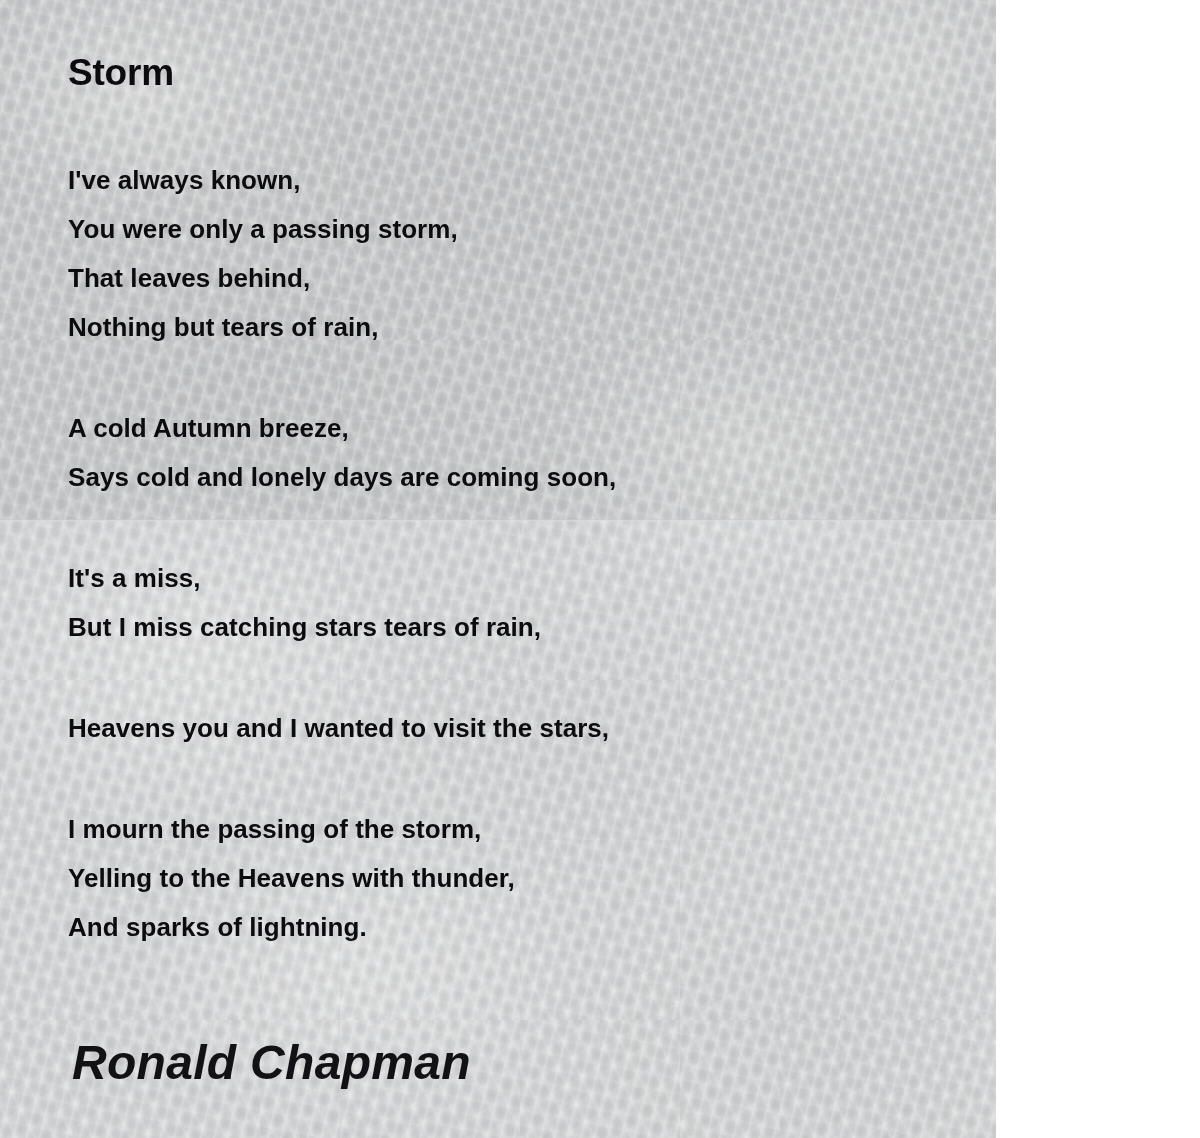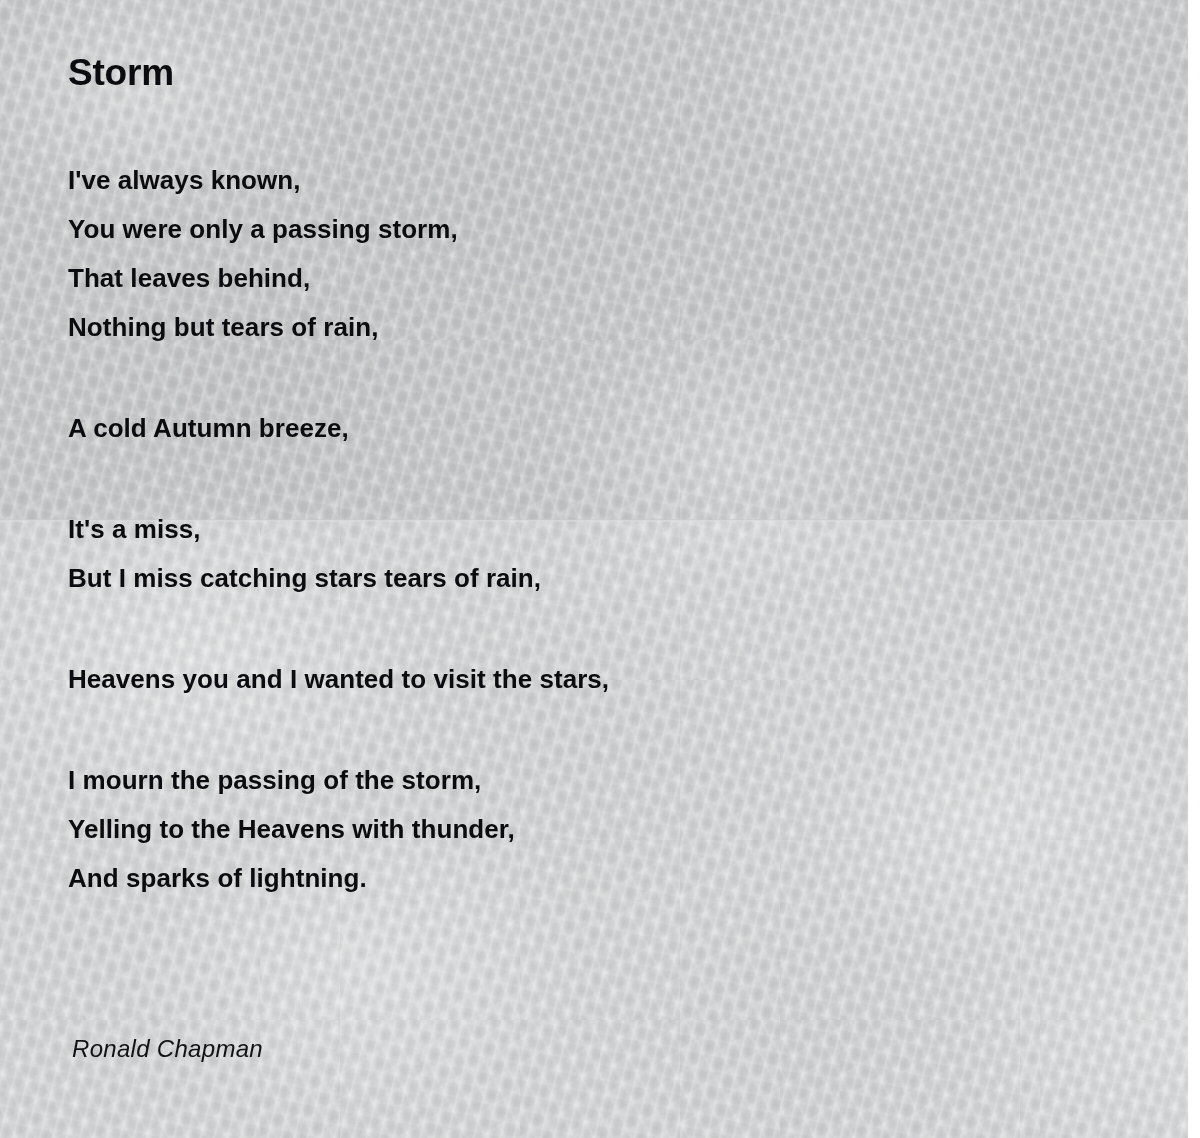--- a/index.html
+++ b/index.html
@@ -4,21 +4,21 @@
 <title>Storm - Poem</title>
 <style>
   html, body {
     margin: 0;
     padding: 0;
     background: #ffffff;
   }
 
   #poem-page {
     position: relative;
-    width: 1188px;
+    width: 996px;
     height: 1138px;
     overflow: hidden;
     background-color: #d946ef;
     font-family: "Liberation Sans", "DejaVu Sans", sans-serif;
   }
 
   
   .bg-layer {
     position: absolute;
     left: 0;
@@ -141,23 +141,23 @@
     color: #0c0c10;
     line-height: 49px;
     letter-spacing: 0.05px;
     white-space: nowrap;
   }
 
   #poem-author {
     position: absolute;
     left: 72px;
     top: 1035px;
-    font-size: 24px;
+    font-size: 48px;
     font-style: italic;
-    font-weight: normal;
+    font-weight: bold;
     color: #121216;
     letter-spacing: 0.3px;
     white-space: nowrap;
   }
 </style>
 </head>
 <body>
 
 <div id="poem-page">
 
@@ -175,20 +175,21 @@
 
       <div class="stanza">
         <div class="poem-line">I've always known,</div>
         <div class="poem-line">You were only a passing storm,</div>
         <div class="poem-line">That leaves behind,</div>
         <div class="poem-line">Nothing but tears of rain,</div>
       </div>
 
       <div class="stanza">
         <div class="poem-line">A cold Autumn breeze,</div>
+        <div class="poem-line">Says cold and lonely days are coming soon,</div>
       </div>
 
       <div class="stanza">
         <div class="poem-line">It's a miss,</div>
         <div class="poem-line">But I miss catching stars tears of rain,</div>
       </div>
 
       <div class="stanza">
         <div class="poem-line">Heavens you and I wanted to visit the stars,</div>
       </div>

